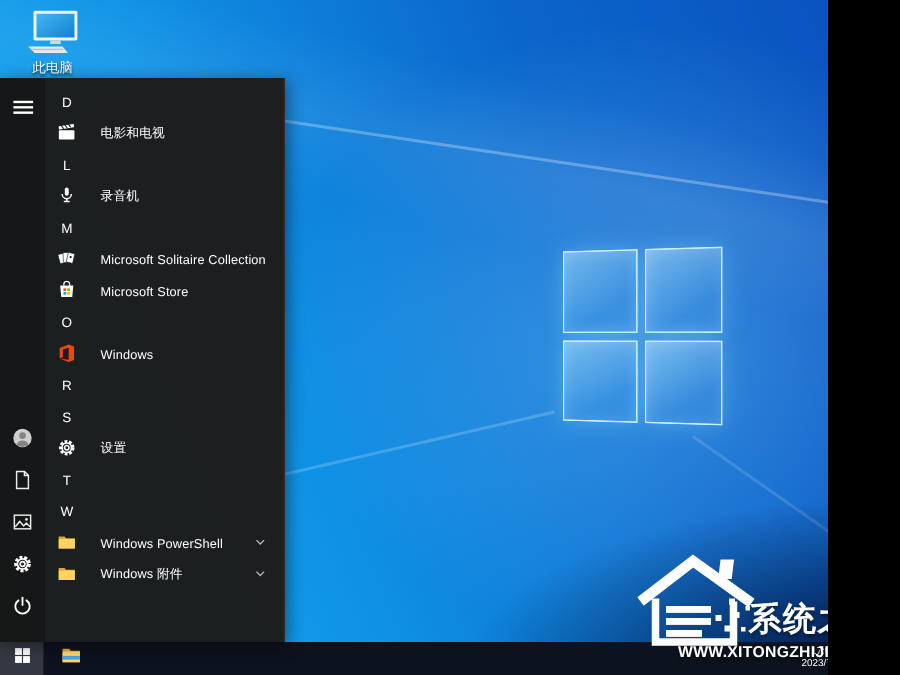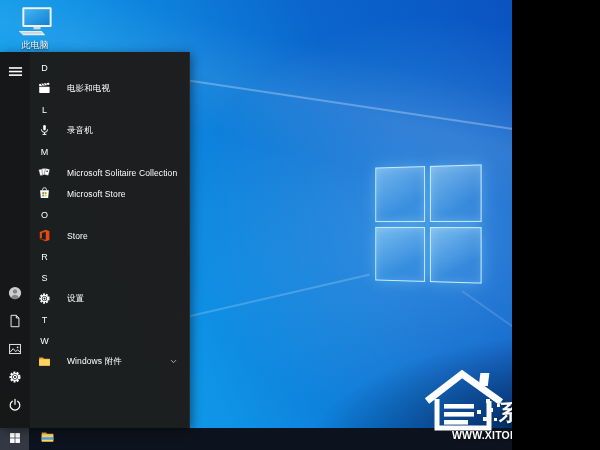--- a/index.html
+++ b/index.html
@@ -1,16 +1,16 @@
 <!DOCTYPE html>
 <html><head>
 <meta charset="utf-8">
 <style>
   html,body{margin:0;padding:0;background:#000;}
-  .screen{position:relative;width:512px;height:450px;overflow:hidden;
+  .screen{position:relative;width:552px;height:450px;overflow:hidden;
           font-family:"Liberation Sans","DejaVu Sans",sans-serif;
           background:
             radial-gradient(ellipse 340px 300px at 430px 225px, rgba(130,210,255,0.38), rgba(130,210,255,0) 70%),
             linear-gradient(68deg,#14aef5 0%,#0f93e6 35%,#0b66cc 70%,#0a53c0 100%);}
   
   .vignette{position:absolute;left:0;top:0;width:600px;height:450px;pointer-events:none;
             background:radial-gradient(ellipse 430px 170px at 102% 100%, rgba(3,10,34,0.95), rgba(3,10,34,0) 70%);}
   .beam{position:absolute;height:1.6px;background:rgba(255,255,255,0.28);transform-origin:left center;filter:blur(0.4px);}
   .beam1{left:185px;top:79px;width:430px;transform:rotate(8.5deg);}
   .beam2{left:160px;top:322px;width:215px;transform:rotate(-13deg);opacity:.7;}
@@ -212,21 +212,21 @@
         </div>
         <div class="row letter-row">
           <span class="letter">O</span>
         </div>
         <div class="row app-row">
           <span class="app-icon">
             <svg viewBox="0 0 16 16">
               <path fill="#e8490f" fill-rule="evenodd" d="M9.6 0.9 14 2.4v11.2l-4.4 1.5-7.4-2.7 7.4 0.9V3.4L4.8 4.9v6.2l-2.6 1.3V3.6z"></path>
             </svg>
           </span>
-          <span class="app-label">Store</span>
+          <span class="app-label">Windows</span>
         </div>
         <div class="row letter-row">
           <span class="letter">R</span>
         </div>
         <div class="row letter-row">
           <span class="letter">S</span>
         </div>
         <div class="row app-row">
           <span class="app-icon">
             <svg viewBox="0 0 16 16" fill="none" stroke="#fff">
@@ -235,20 +235,34 @@
               <circle cx="8" cy="8" r="1.8" stroke-width="1.3"></circle>
             </svg>
           </span>
           <span class="app-label">设置</span>
         </div>
         <div class="row letter-row">
           <span class="letter">T</span>
         </div>
         <div class="row letter-row">
           <span class="letter">W</span>
+        </div>
+        <div class="row app-row">
+          <span class="app-icon">
+            <svg viewBox="0 0 16 16">
+              <path d="M1.4 3.2h4.8l1.2 1.5h7.2v8.4H1.4z" fill="#e2a33b"></path>
+              <path d="M1.4 5.3h13.2v7.8H1.4z" fill="#ffd45e"></path>
+            </svg>
+          </span>
+          <span class="app-label">Windows PowerShell</span>
+          <span class="chevron">
+            <svg viewBox="0 0 16 16" fill="none" stroke="#b9b9b9" stroke-width="1.6">
+              <path d="M3.5 5.5 8 10l4.5-4.5"></path>
+            </svg>
+          </span>
         </div>
         <div class="row app-row">
           <span class="app-icon">
             <svg viewBox="0 0 16 16">
               <path d="M1.4 3.2h4.8l1.2 1.5h7.2v8.4H1.4z" fill="#e2a33b"></path>
               <path d="M1.4 5.3h13.2v7.8H1.4z" fill="#ffd45e"></path>
             </svg>
           </span>
           <span class="app-label">Windows 附件</span>
           <span class="chevron">

